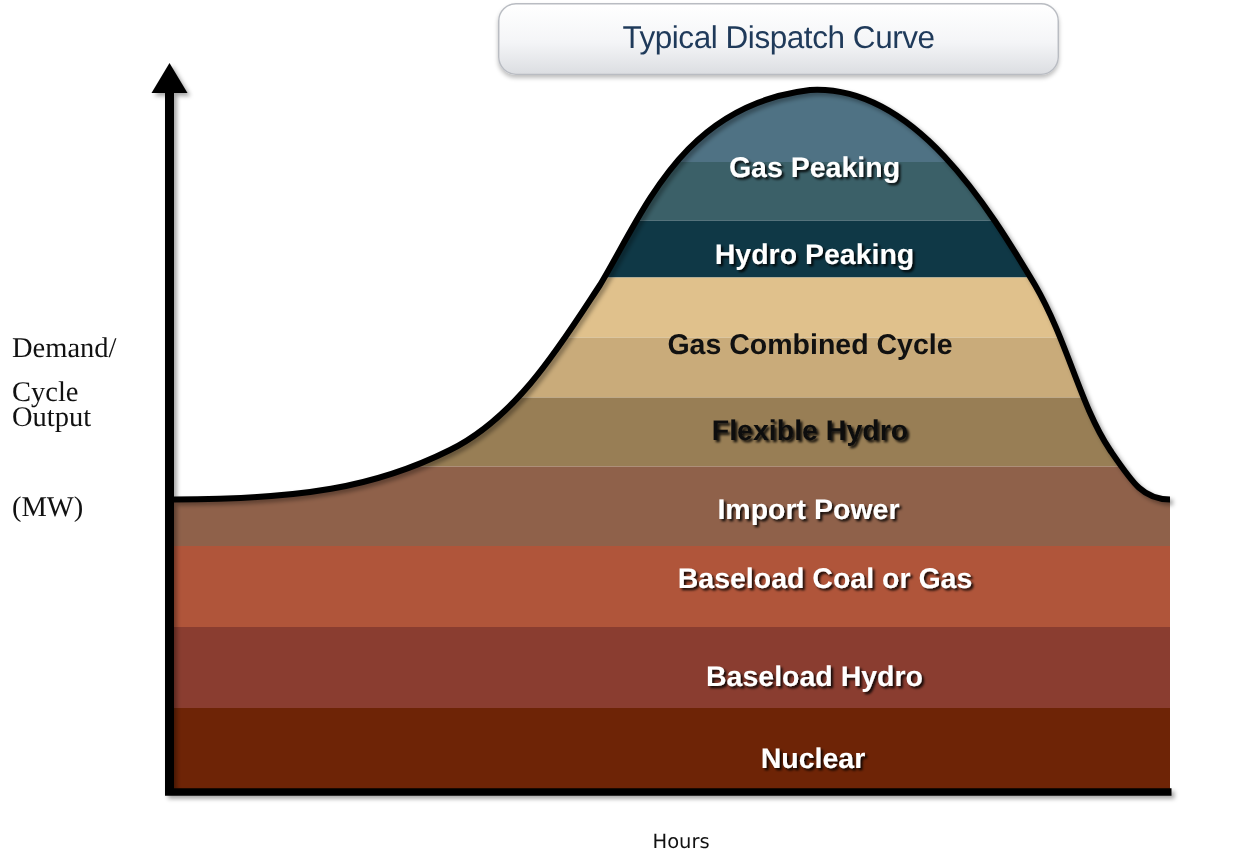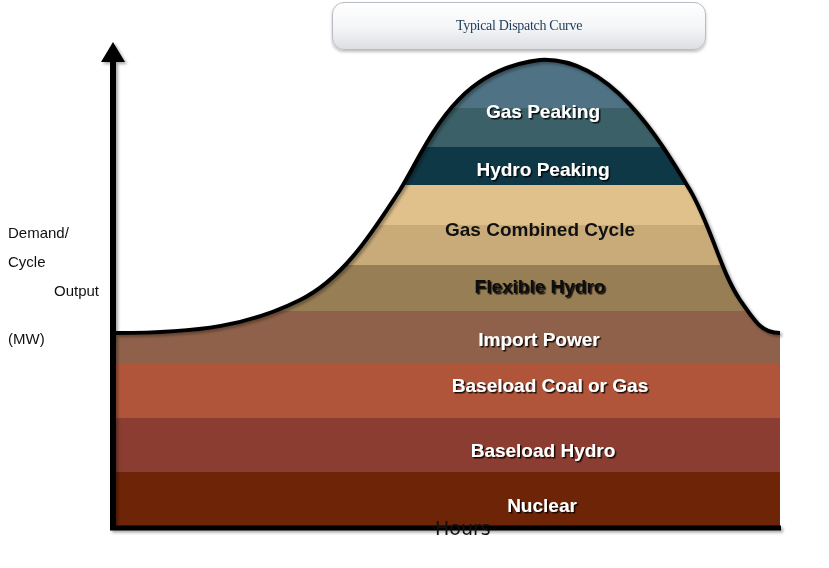--- a/index.html
+++ b/index.html
@@ -3,35 +3,35 @@
 <meta charset="utf-8">
 <style>
   html, body { margin:0; padding:0; background:#ffffff; }
   body { width:829px; height:568px; position:relative; overflow:hidden; font-family:"Liberation Sans", sans-serif; }
   .title-box {
     position:absolute; left:332px; top:2px; width:372px; height:46px;
     border:1px solid #b9bcc2; border-radius:12px;
     background:linear-gradient(#ffffff 0%, #f4f5f7 55%, #dcdee2 100%);
     box-shadow:0 2px 3px rgba(0,0,0,0.25);
     display:flex; align-items:center; justify-content:center;
-    color:#1f3a5a; font-size:14px; font-family:Liberation Serif, serif; letter-spacing:-0.3px;
+    color:#1f3a5a; font-size:21px; font-family:Liberation Sans, sans-serif; letter-spacing:-0.3px;
   }
-  .ylabel { position:absolute; left:8px; color:#111; font-size:15px; font-family:Liberation Sans, sans-serif; line-height:29px; }
-  .xlabel { position:absolute; left:435px; top:517px; color:#111; font-size:19px; font-family:"DejaVu Sans", sans-serif; }
+  .ylabel { position:absolute; left:8px; color:#111; font-size:19px; font-family:Liberation Serif, serif; line-height:29px; }
+  .xlabel { position:absolute; left:435px; top:554px; color:#111; font-size:13px; font-family:"DejaVu Sans", sans-serif; }
   svg.chart { position:absolute; left:0; top:0; }
   .band-label { font-family:"Liberation Sans", sans-serif; font-weight:bold; font-size:19px; }
 </style>
 </head>
 <body>
 
 <div class="title-box">Typical Dispatch Curve</div>
 
 <div class="ylabel" style="top:218px;">Demand/</div>
 <div class="ylabel" style="top:247px;">Cycle</div>
-<div class="ylabel" style="top:276px;margin-left:46px;">Output</div>
+<div class="ylabel" style="top:264px;">Output</div>
 <div class="ylabel" style="top:324px;">(MW)</div>
 
 <svg class="chart" width="829" height="568" viewBox="0 0 829 568">
   <defs>
     <clipPath id="curveClip">
       <path d="M116,333 C200,333 250,325 300,300 C345,278 375,228 400,190 C430,140 455,70 540,60 C610,56 660,140 690,190 C712,228 720,270 740,300 C755,322 762,333 780,333 L780,526 L116,526 Z"></path>
     </clipPath>
     <filter id="tshadow" x="-5%" y="-20%" width="110%" height="140%">
       <feDropShadow dx="1.5" dy="1.5" stdDeviation="0.6" flood-color="#000" flood-opacity="0.85"></feDropShadow>
     </filter>

